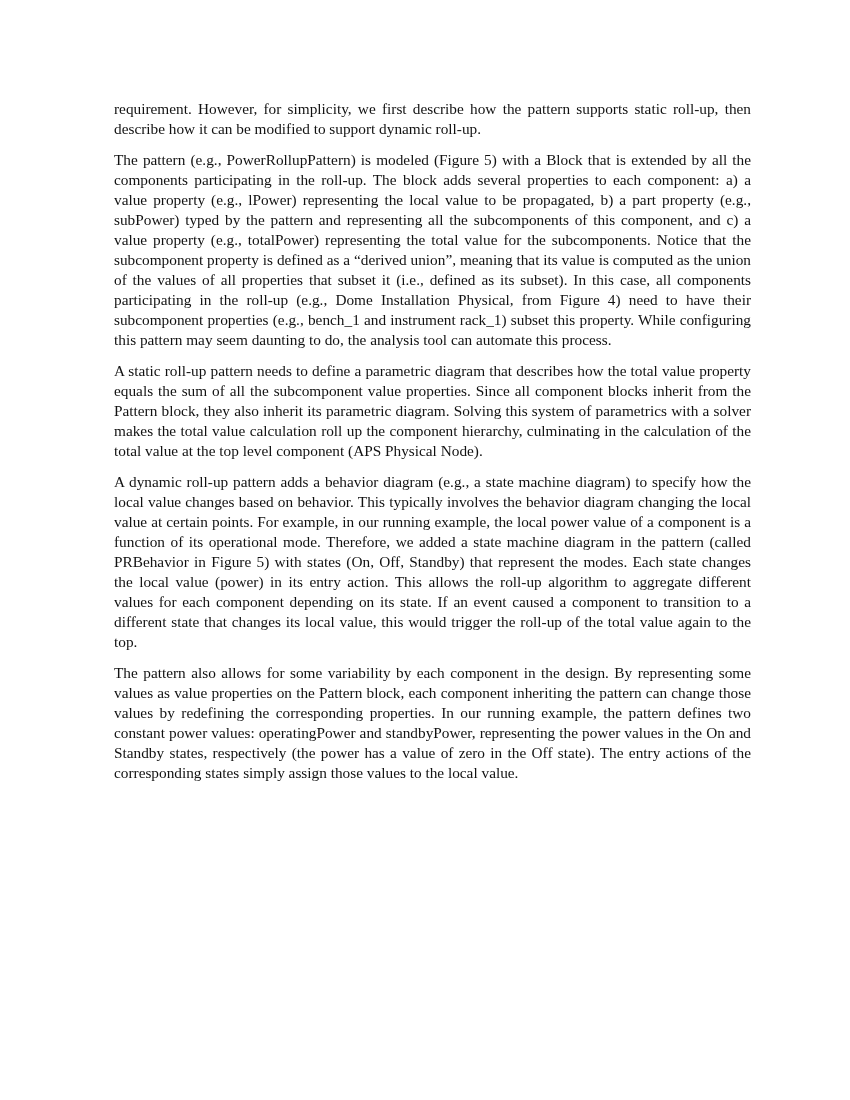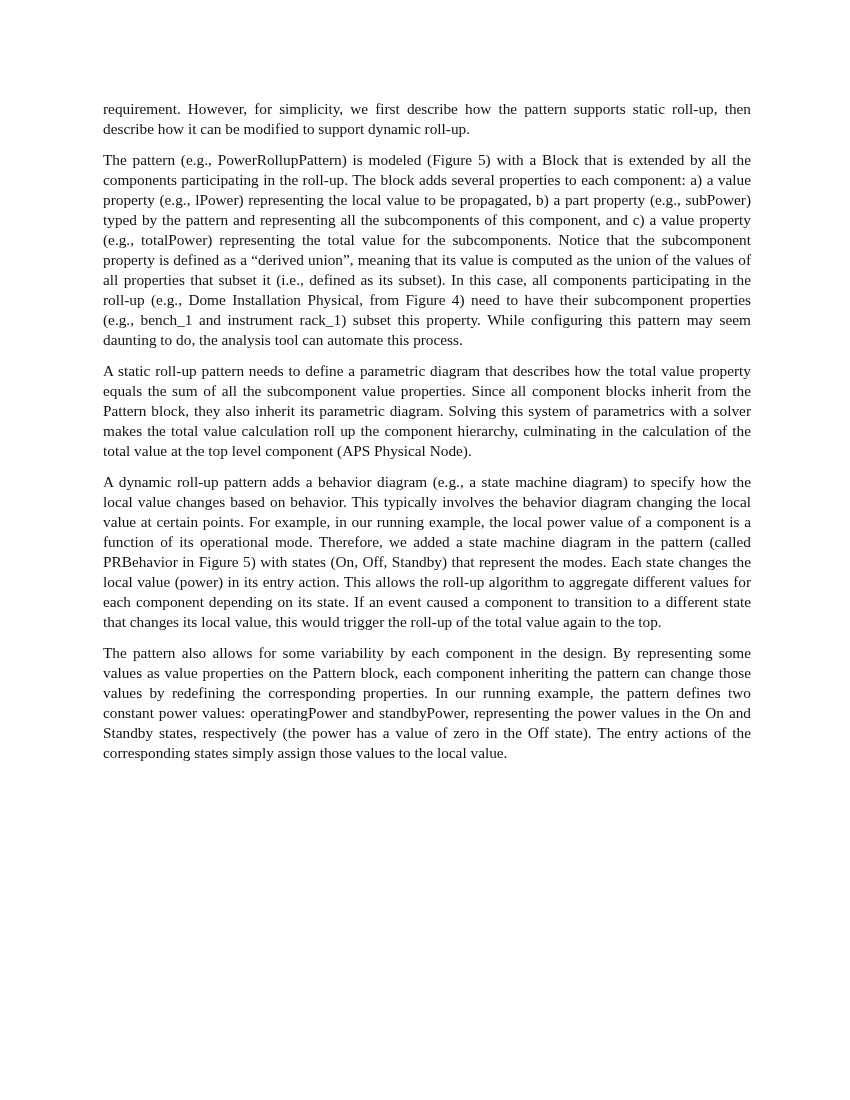--- a/index.html
+++ b/index.html
@@ -17,21 +17,21 @@
       position: absolute;
       left: 101px;
       top: 99px;
       width: 650px;
       font-family: "Liberation Serif", serif;
       font-size: 15.3px;
       line-height: 20px;
       color: #111111;
     }
     .para {
-      margin: 0 0 11px 2px;
+      margin: 0 0 11px 13px;
       text-align: justify;
       text-justify: inter-word;
     }
   </style>
 </head>
 <body>
 
 <div class="page">
   <p class="para">requirement. However, for simplicity, we first describe how the pattern supports static roll-up, then describe how it can be modified to support dynamic roll-up.</p>
   <p class="para">The pattern (e.g., PowerRollupPattern) is modeled (Figure 5) with a Block that is extended by all the components participating in the roll-up. The block adds several properties to each component: a) a value property (e.g., lPower) representing the local value to be propagated, b) a part property (e.g., subPower) typed by the pattern and representing all the subcomponents of this component, and c) a value property (e.g., totalPower) representing the total value for the subcomponents. Notice that the subcomponent property is defined as a “derived union”, meaning that its value is computed as the union of the values of all properties that subset it (i.e., defined as its subset). In this case, all components participating in the roll-up (e.g., Dome Installation Physical, from Figure 4) need to have their subcomponent properties (e.g., bench_1 and instrument rack_1) subset this property. While configuring this pattern may seem daunting to do, the analysis tool can automate this process.</p>

